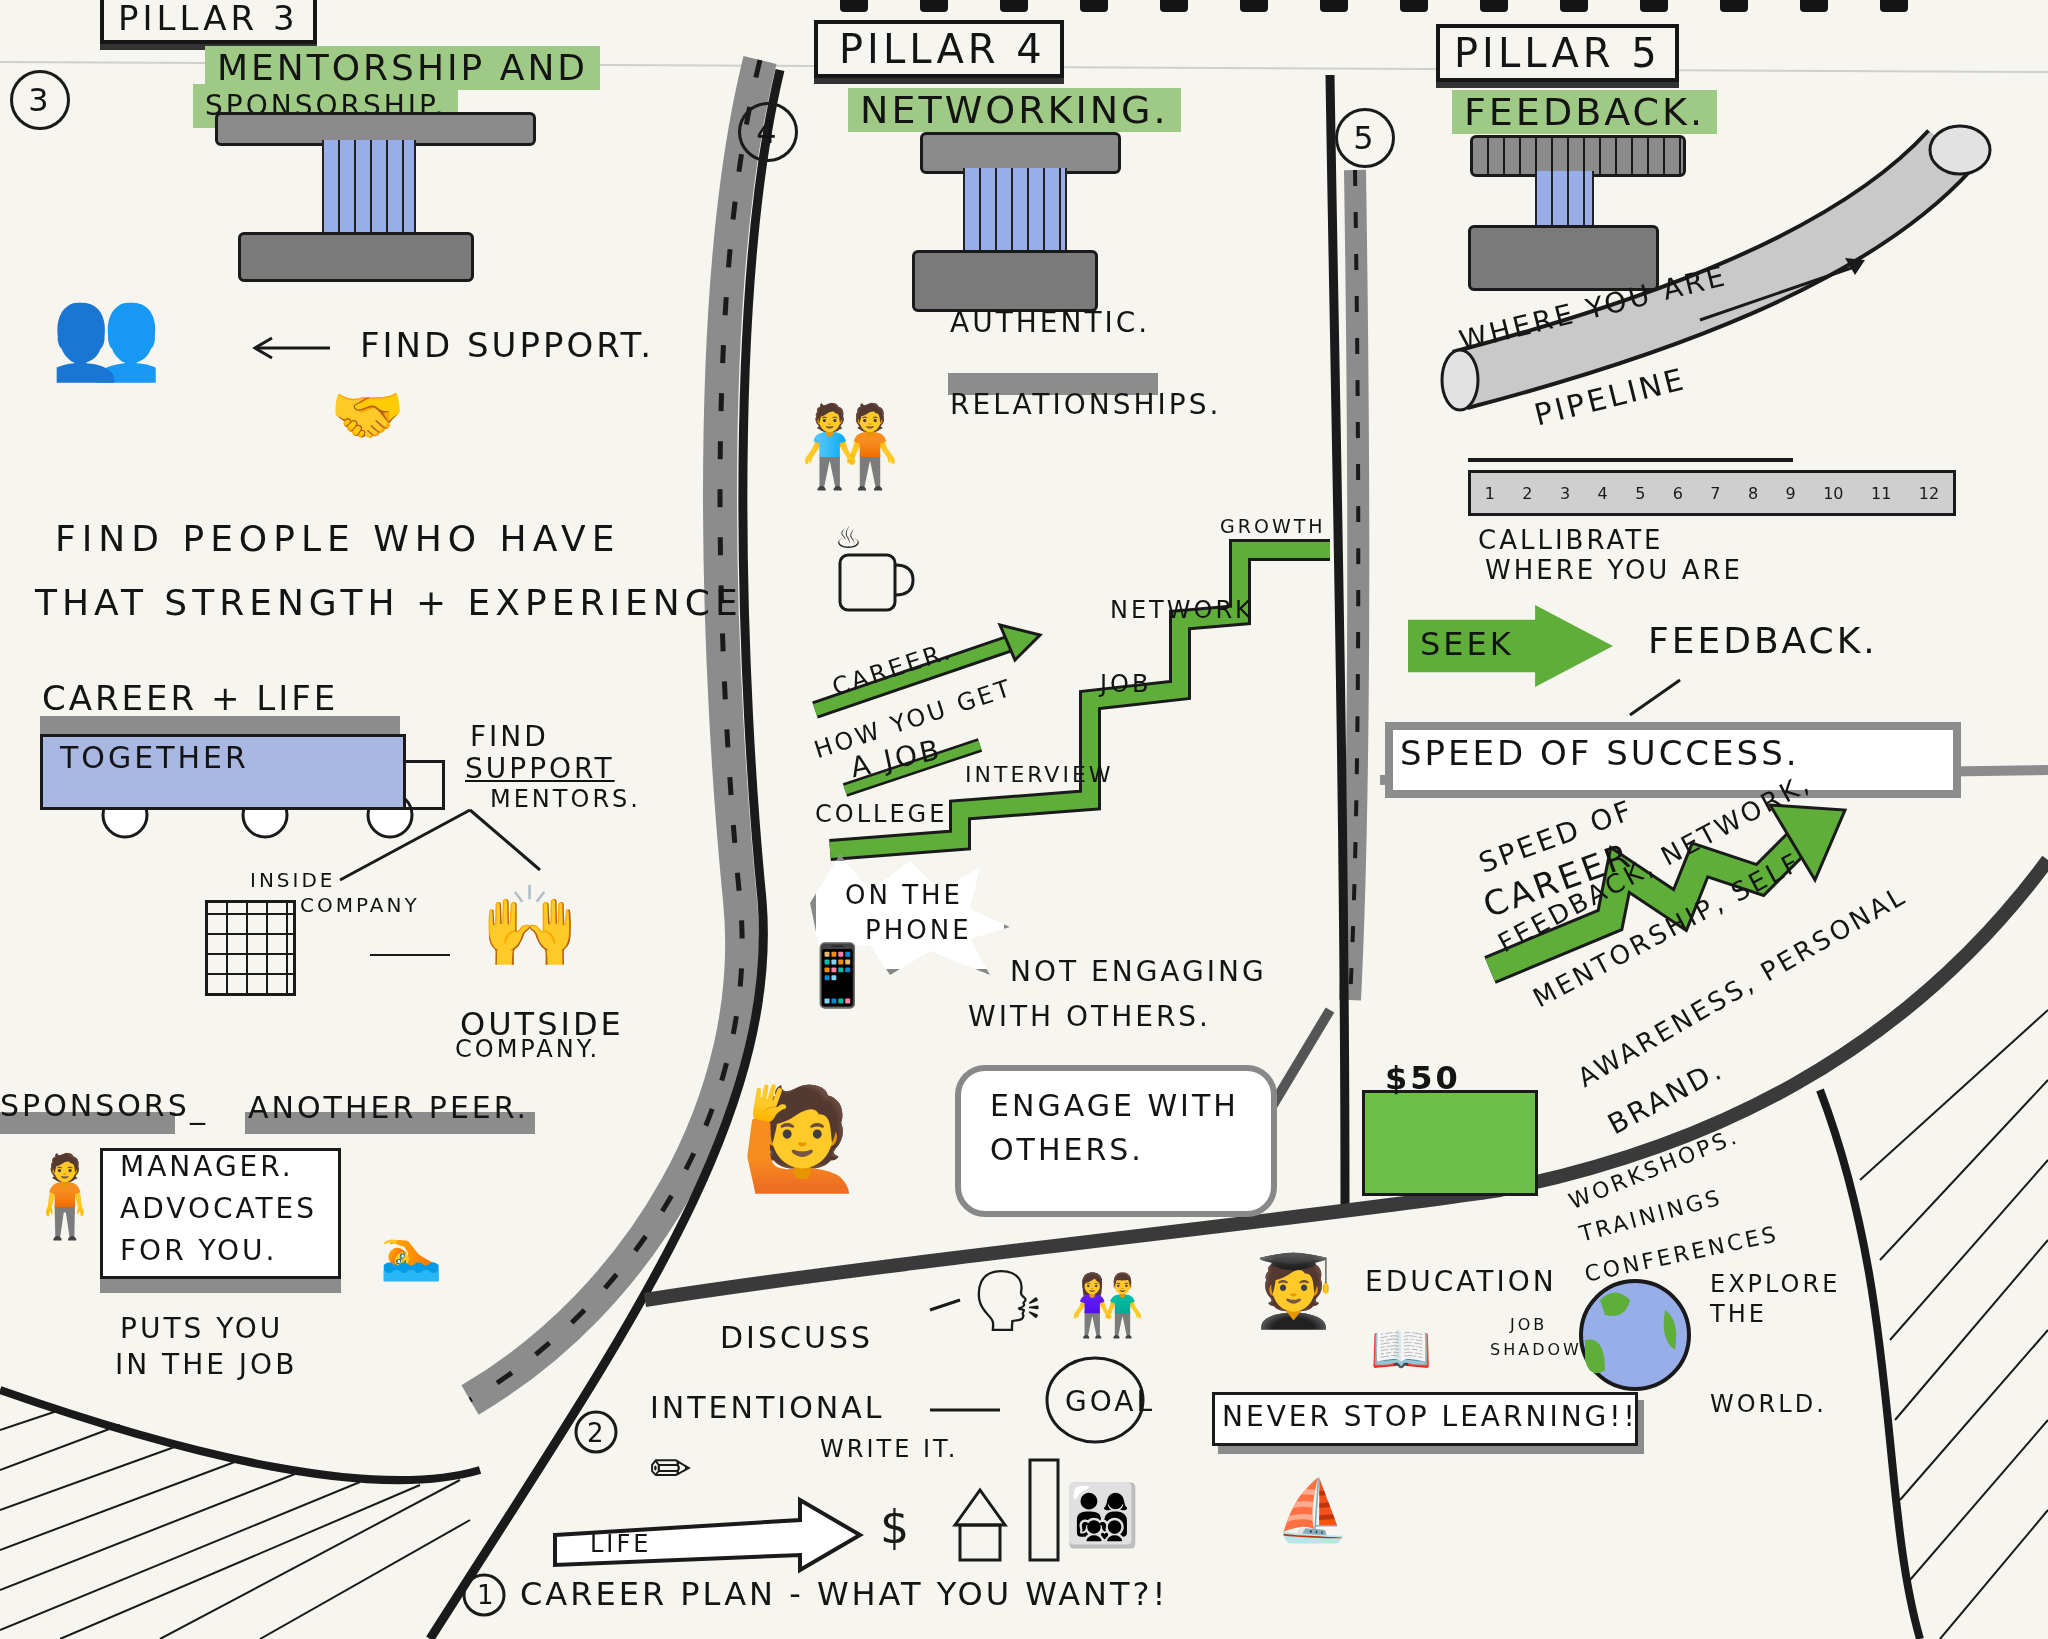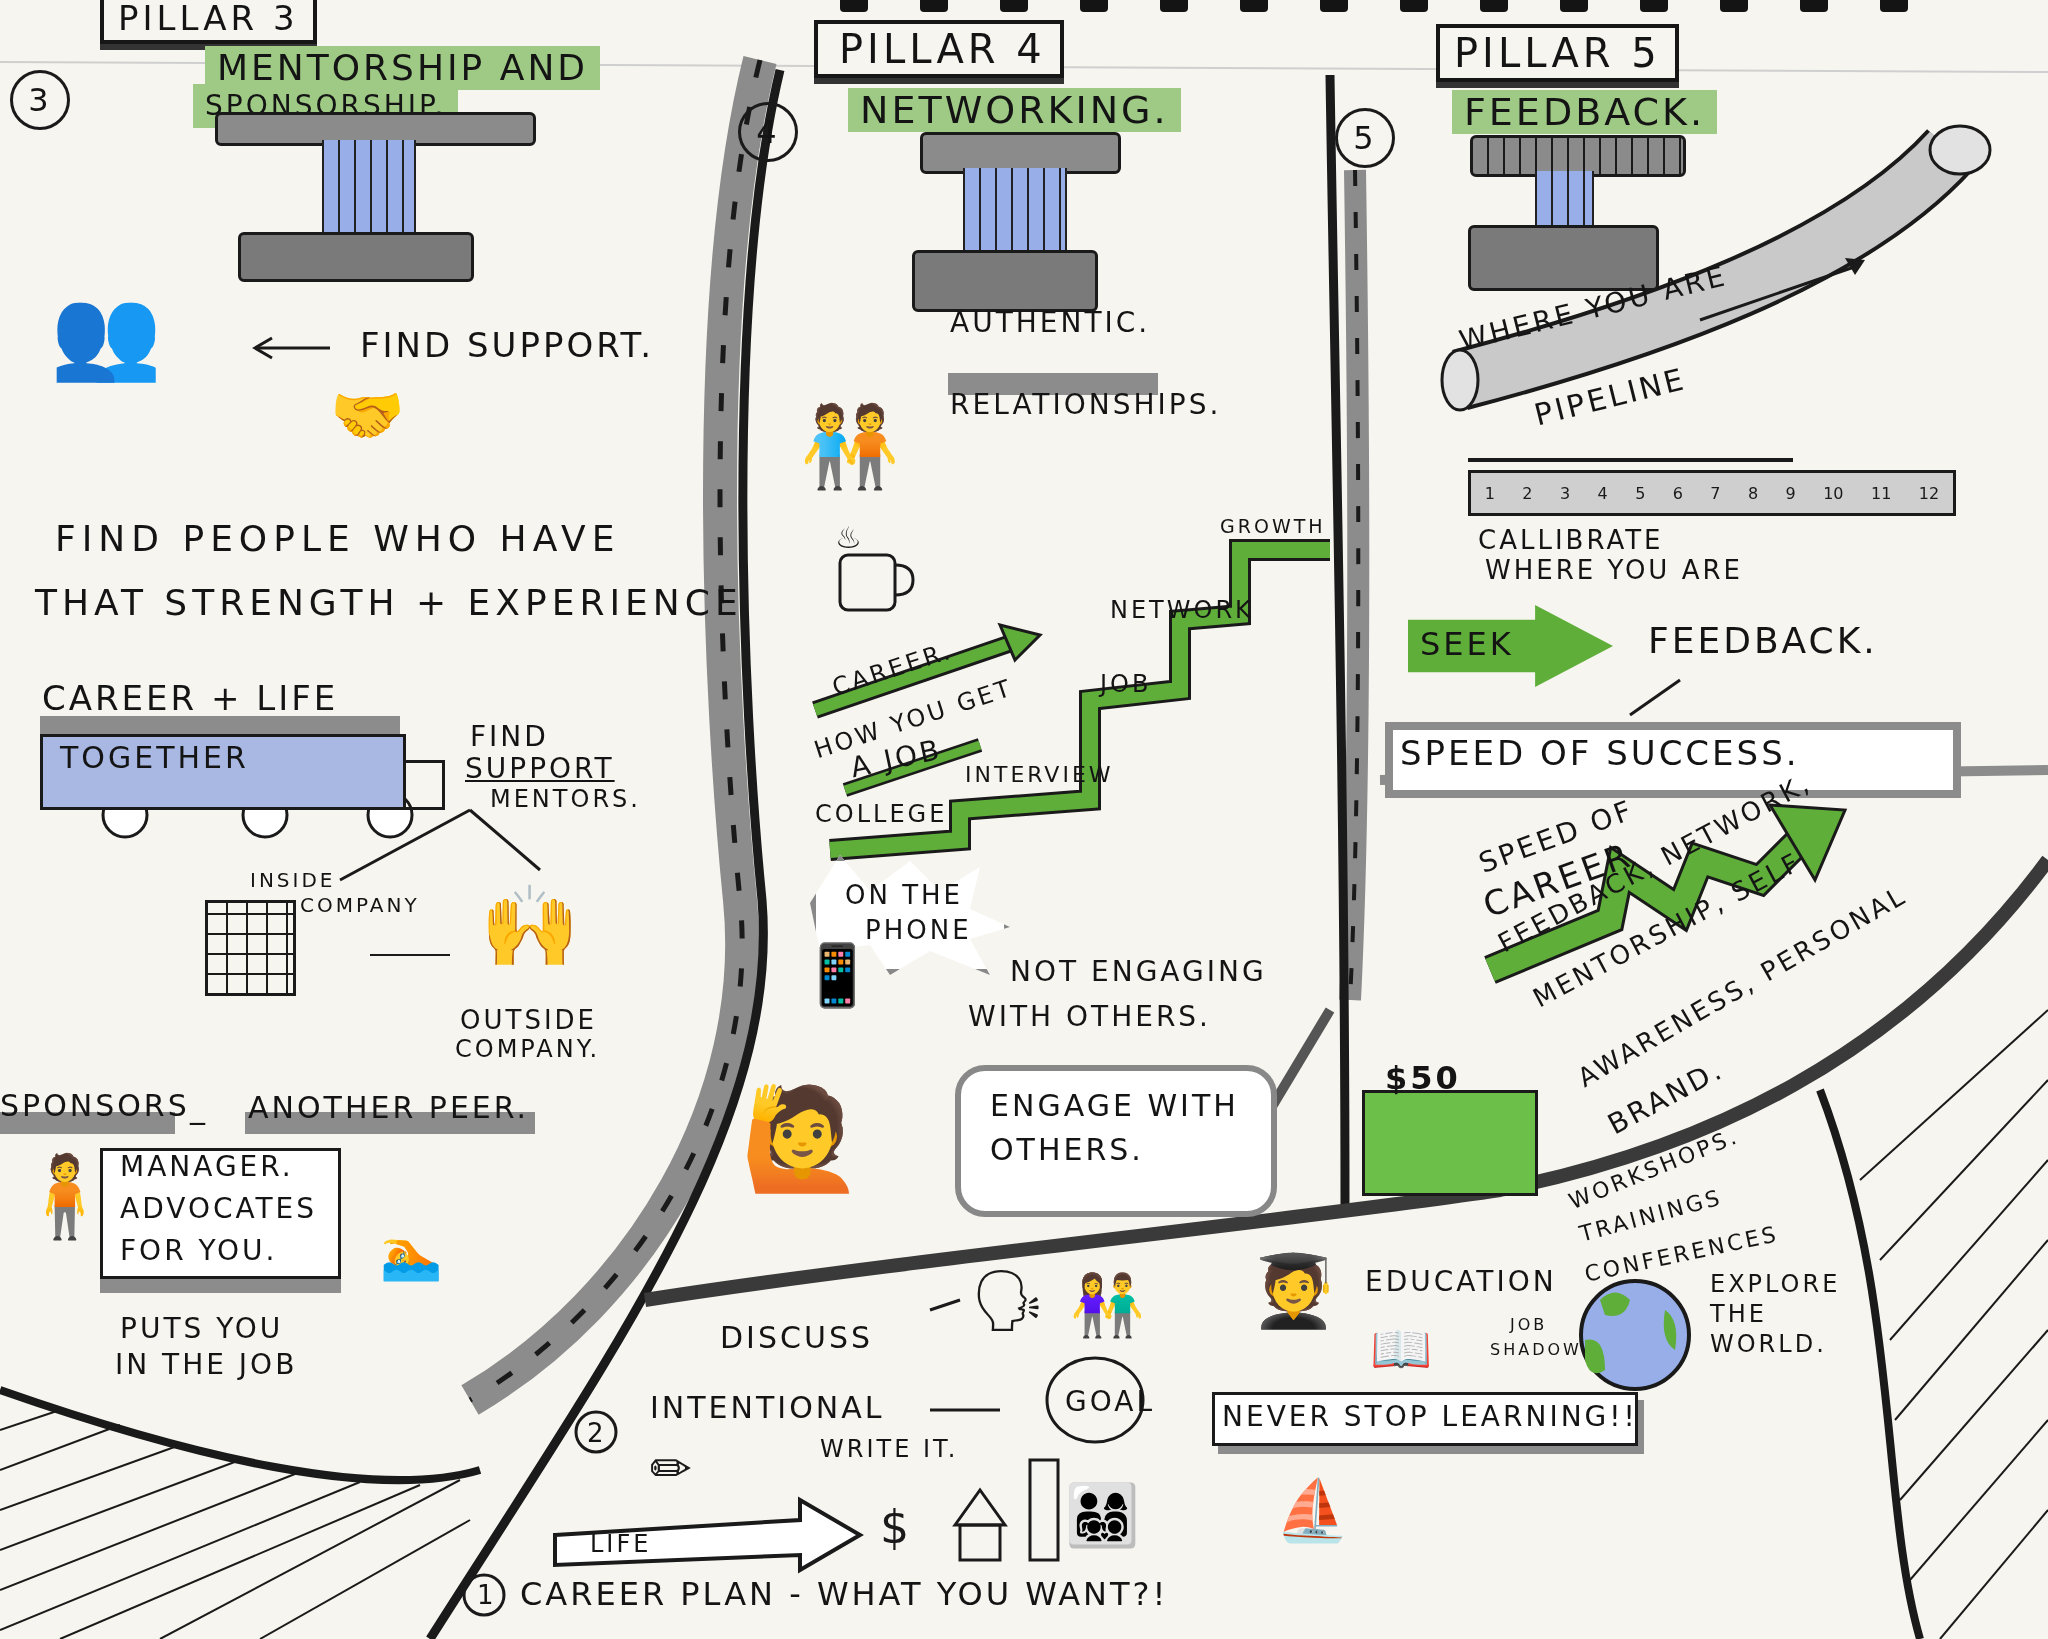--- a/index.html
+++ b/index.html
@@ -159,21 +159,21 @@
 <div class="box" style="left:40px;top:734px;width:360px;height:70px;background:#a9b8e3;"></div>
 <div class="box" style="left:403px;top:760px;width:36px;height:44px;"></div>
 <div class="txt hand" style="left:60px;top:740px;font-size:30px;">TOGETHER</div>
 <div class="txt hand" style="left:470px;top:720px;font-size:28px;">FIND</div>
 <div class="txt hand" style="left:465px;top:752px;font-size:28px;text-decoration:underline;">SUPPORT</div>
 <div class="txt hand" style="left:490px;top:785px;font-size:24px;">MENTORS.</div>
 <div class="txt hand" style="left:250px;top:868px;font-size:20px;">INSIDE</div>
 <div class="txt hand" style="left:300px;top:893px;font-size:20px;">COMPANY</div>
 <div class="box" style="left:205px;top:900px;width:85px;height:90px;background-image:repeating-linear-gradient(0deg,transparent 0 18px,#1a1a1a 18px 20px),repeating-linear-gradient(90deg,transparent 0 18px,#1a1a1a 18px 20px);"></div>
 <div class="txt" style="left:480px;top:880px;font-size:80px;">🙌</div>
-<div class="txt hand" style="left:460px;top:1005px;font-size:26px;">OUTSIDE</div>
+<div class="txt hand" style="left:460px;top:1005px;font-size:32px;">OUTSIDE</div>
 <div class="txt hand" style="left:455px;top:1035px;font-size:24px;">COMPANY.</div>
 
 <div class="gray-bar" style="left:0;top:1112px;width:175px;height:22px;"></div>
 <div class="txt hand" style="left:0px;top:1088px;font-size:30px;">SPONSORS</div>
 <div class="txt hand" style="left:190px;top:1090px;font-size:30px;">_</div>
 <div class="gray-bar" style="left:245px;top:1112px;width:290px;height:22px;"></div>
 <div class="txt hand" style="left:248px;top:1090px;font-size:30px;">ANOTHER PEER.</div>
 <div class="txt" style="left:15px;top:1150px;font-size:80px;">🧍</div>
 <div class="box" style="left:100px;top:1148px;width:235px;height:125px;background:#fff;box-shadow:0 14px 0 #8c8c8c;"></div>
 <div class="txt hand" style="left:120px;top:1150px;font-size:28px;">MANAGER.</div>
@@ -281,15 +281,15 @@
 <div class="txt" style="left:1250px;top:1250px;font-size:70px;">🧑‍🎓</div>
 <div class="txt" style="left:1370px;top:1320px;font-size:50px;">📖</div>
 <div class="txt hand" style="left:1365px;top:1265px;font-size:28px;">EDUCATION</div>
 <div class="txt hand" style="left:1570px;top:1190px;font-size:22px;transform:rotate(-22deg);transform-origin:left;">WORKSHOPS.</div>
 <div class="txt hand" style="left:1580px;top:1222px;font-size:22px;transform:rotate(-15deg);transform-origin:left;">TRAININGS</div>
 <div class="txt hand" style="left:1585px;top:1262px;font-size:22px;transform:rotate(-12deg);transform-origin:left;">CONFERENCES</div>
 <div class="txt hand" style="left:1510px;top:1315px;font-size:16px;">JOB</div>
 <div class="txt hand" style="left:1490px;top:1340px;font-size:16px;">SHADOW</div>
 <div class="txt hand" style="left:1710px;top:1270px;font-size:24px;">EXPLORE</div>
 <div class="txt hand" style="left:1710px;top:1300px;font-size:24px;">THE</div>
-<div class="txt hand" style="left:1710px;top:1330px;font-size:24px;">WORLD.</div>
+<div class="txt hand" style="left:1710px;top:1390px;font-size:24px;">WORLD.</div>
 <div class="box" style="left:1212px;top:1392px;width:420px;height:48px;background:#fff;box-shadow:6px 8px 0 #8c8c8c;"></div>
 <div class="txt hand" style="left:1222px;top:1400px;font-size:28px;">NEVER STOP LEARNING!!</div>
 
 </body></html>

